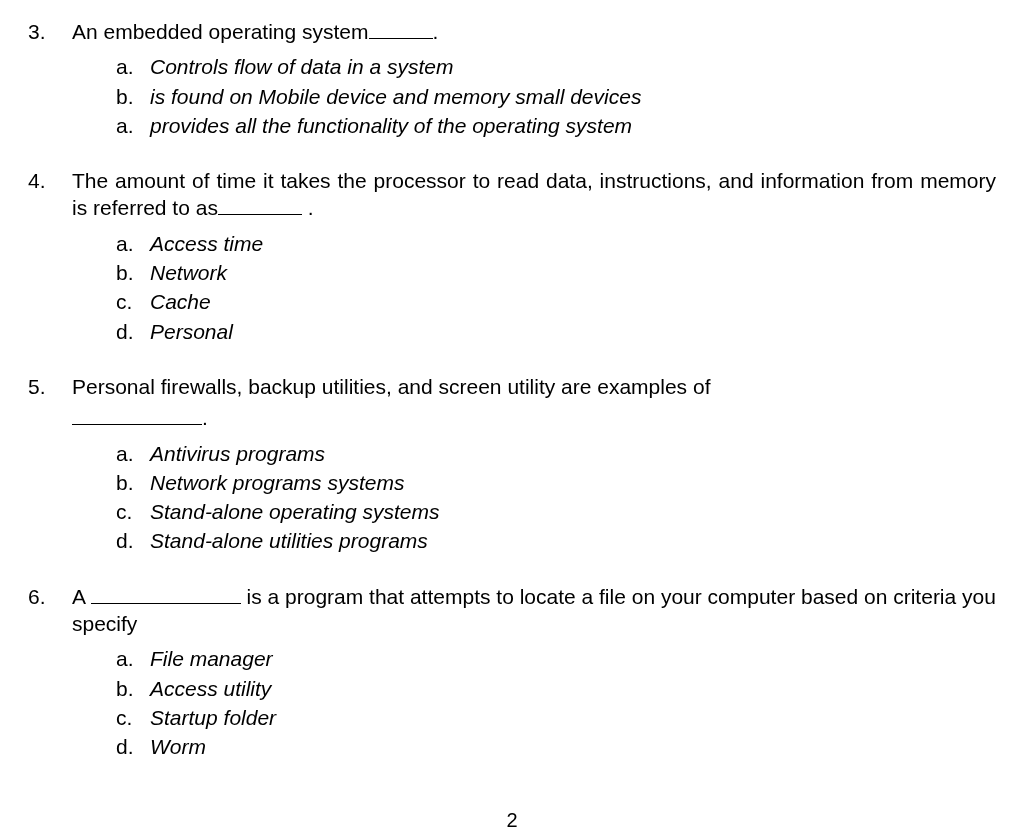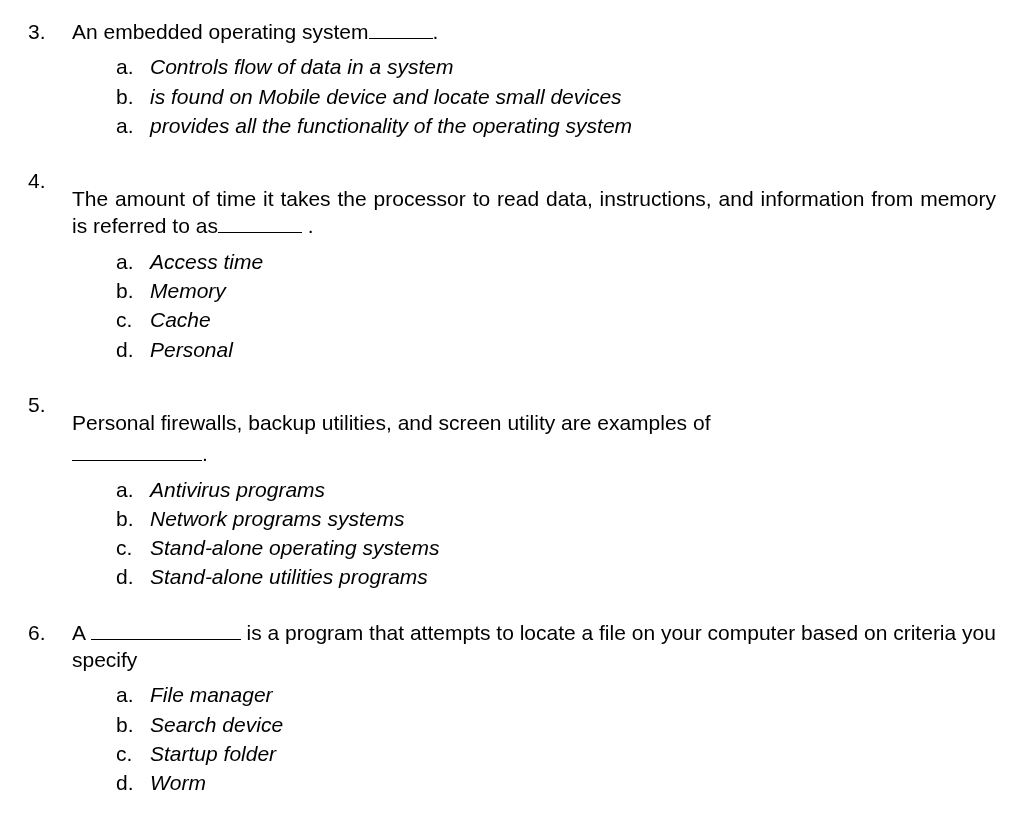--- a/index.html
+++ b/index.html
@@ -25,21 +25,20 @@
     }
     .q-num {
       width: 44px;
       flex-shrink: 0;
     }
     .q-text {
       flex: 1;
     }
     .q-text.justify {
       text-align: justify;
-      margin-top: 18px;
     }
     .options {
       margin-top: 8px;
       padding-left: 88px;
     }
     .options.tight {
       padding-left: 88px;
     }
     .opt-row {
       display: flex;
@@ -102,21 +101,21 @@
       <span>An embedded operating system</span><span class="blank-short"></span><span>.</span>
     </div>
   </div>
   <div class="options">
     <div class="opt-row">
       <div class="opt-letter">a.</div>
       <div class="opt-text">Controls flow of data in a system</div>
     </div>
     <div class="opt-row">
       <div class="opt-letter">b.</div>
-      <div class="opt-text">is found on Mobile device and locate small devices</div>
+      <div class="opt-text">is found on Mobile device and memory small devices</div>
     </div>
     <div class="opt-row">
       <div class="opt-letter">a.</div>
       <div class="opt-text">provides all the functionality of the operating system</div>
     </div>
   </div>
 </div>
 
 <div class="question">
   <div class="q-row">
@@ -125,21 +124,21 @@
       <span>The amount of time it takes the processor to read data, instructions, and information from memory is referred to as</span><span class="blank-med"></span><span> .</span>
     </div>
   </div>
   <div class="options tight">
     <div class="opt-row">
       <div class="opt-letter">a.</div>
       <div class="opt-text">Access time</div>
     </div>
     <div class="opt-row">
       <div class="opt-letter">b.</div>
-      <div class="opt-text">Memory</div>
+      <div class="opt-text">Network</div>
     </div>
     <div class="opt-row">
       <div class="opt-letter">c.</div>
       <div class="opt-text">Cache</div>
     </div>
     <div class="opt-row">
       <div class="opt-letter">d.</div>
       <div class="opt-text">Personal</div>
     </div>
   </div>
@@ -182,21 +181,21 @@
       <span>A </span><span class="blank-mid"></span><span> is a program that attempts to locate a file on your computer based on criteria you specify</span>
     </div>
   </div>
   <div class="options">
     <div class="opt-row">
       <div class="opt-letter">a.</div>
       <div class="opt-text">File manager</div>
     </div>
     <div class="opt-row">
       <div class="opt-letter">b.</div>
-      <div class="opt-text">Search device</div>
+      <div class="opt-text">Access utility</div>
     </div>
     <div class="opt-row">
       <div class="opt-letter">c.</div>
       <div class="opt-text">Startup folder</div>
     </div>
     <div class="opt-row">
       <div class="opt-letter">d.</div>
       <div class="opt-text">Worm</div>
     </div>
   </div>

